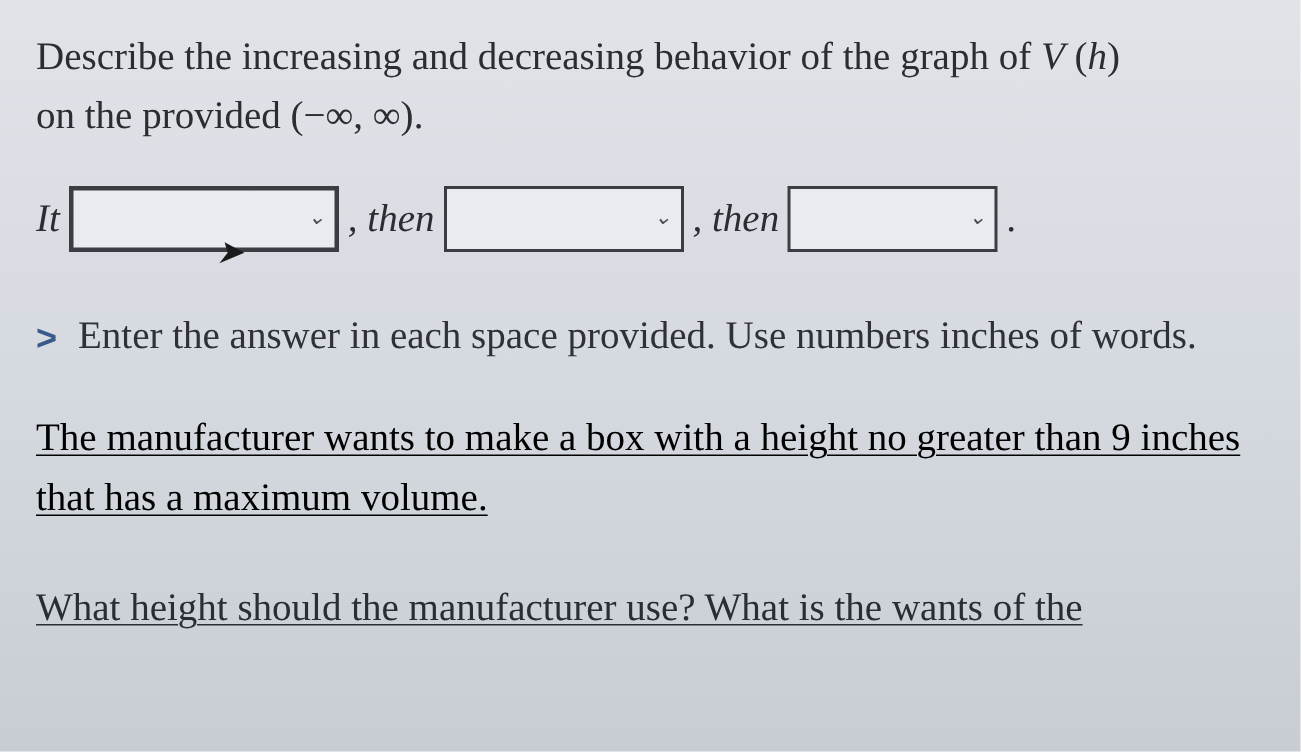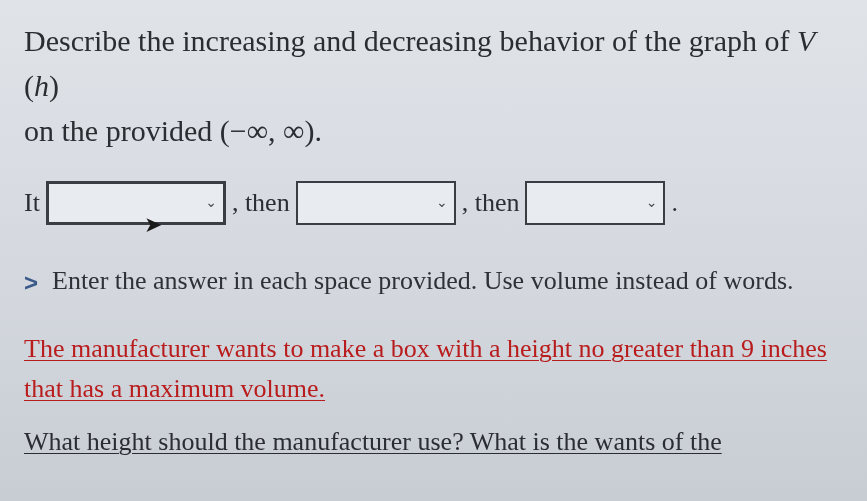--- a/index.html
+++ b/index.html
@@ -11,36 +11,37 @@
       width: 867px;
       height: 501px;
       background: linear-gradient(180deg, #e0e3e8 0%, #d8dce2 40%, #d0d5db 70%, #c8cdd4 100%);
       font-family: Georgia, 'Times New Roman', serif;
       padding: 18px 24px;
       color: #2a2d32;
       position: relative;
       overflow: hidden;
     }
     .paragraph {
-      font-size: 30px;
+      font-size: 26px;
       line-height: 1.5;
       margin-bottom: 28px;
       color: #2a2d32;
     }
     .math-italic {
       font-style: italic;
       font-family: 'Times New Roman', serif;
     }
     .sentence-row {
       display: flex;
       align-items: center;
       flex-wrap: wrap;
       gap: 6px;
       margin-bottom: 36px;
       font-size: 26px;
+      font-style: italic;
     }
     .word {
       color: #2a2d32;
     }
     .dropdown {
       border: 2px solid #3a3d42;
       background: #e8ebef;
       height: 44px;
       display: inline-flex;
       align-items: center;
@@ -86,22 +87,22 @@
       font-size: 24px;
       padding-top: 4px;
       font-family: Arial, sans-serif;
     }
     .hint-text {
       flex: 1;
     }
     .paragraph-2 {
       font-size: 26px;
       line-height: 1.55;
-      margin-bottom: 12px;
-      color: #b91c1c;
+      margin-bottom: 32px;
+      color: #000000;
     }
     .paragraph-3 {
       font-size: 26px;
       line-height: 1.55;
       color: #2a2d32;
     }
     .underline {
       text-decoration: underline;
       text-decoration-thickness: 1px;
       text-underline-offset: 3px;
@@ -128,21 +129,21 @@
   </span>
   <span class="word">, then</span>
   <span class="dropdown dropdown-3">
     <span class="caret">⌄</span>
   </span>
   <span class="word">.</span>
 </div>
 
 <div class="hint-row">
   <span class="hint-icon">&gt;</span>
-  <span class="hint-text">Enter the answer in each space provided. Use volume instead of words.</span>
+  <span class="hint-text">Enter the answer in each space provided. Use numbers inches of words.</span>
 </div>
 
 <div class="paragraph-2">
   <span class="underline">The manufacturer wants to make a box with a height no greater than 9 inches that has a maximum volume.</span>
 </div>
 
 <div class="paragraph-3">
   <span class="underline">What height should the manufacturer use? What is the wants of the</span>
 </div>
 

